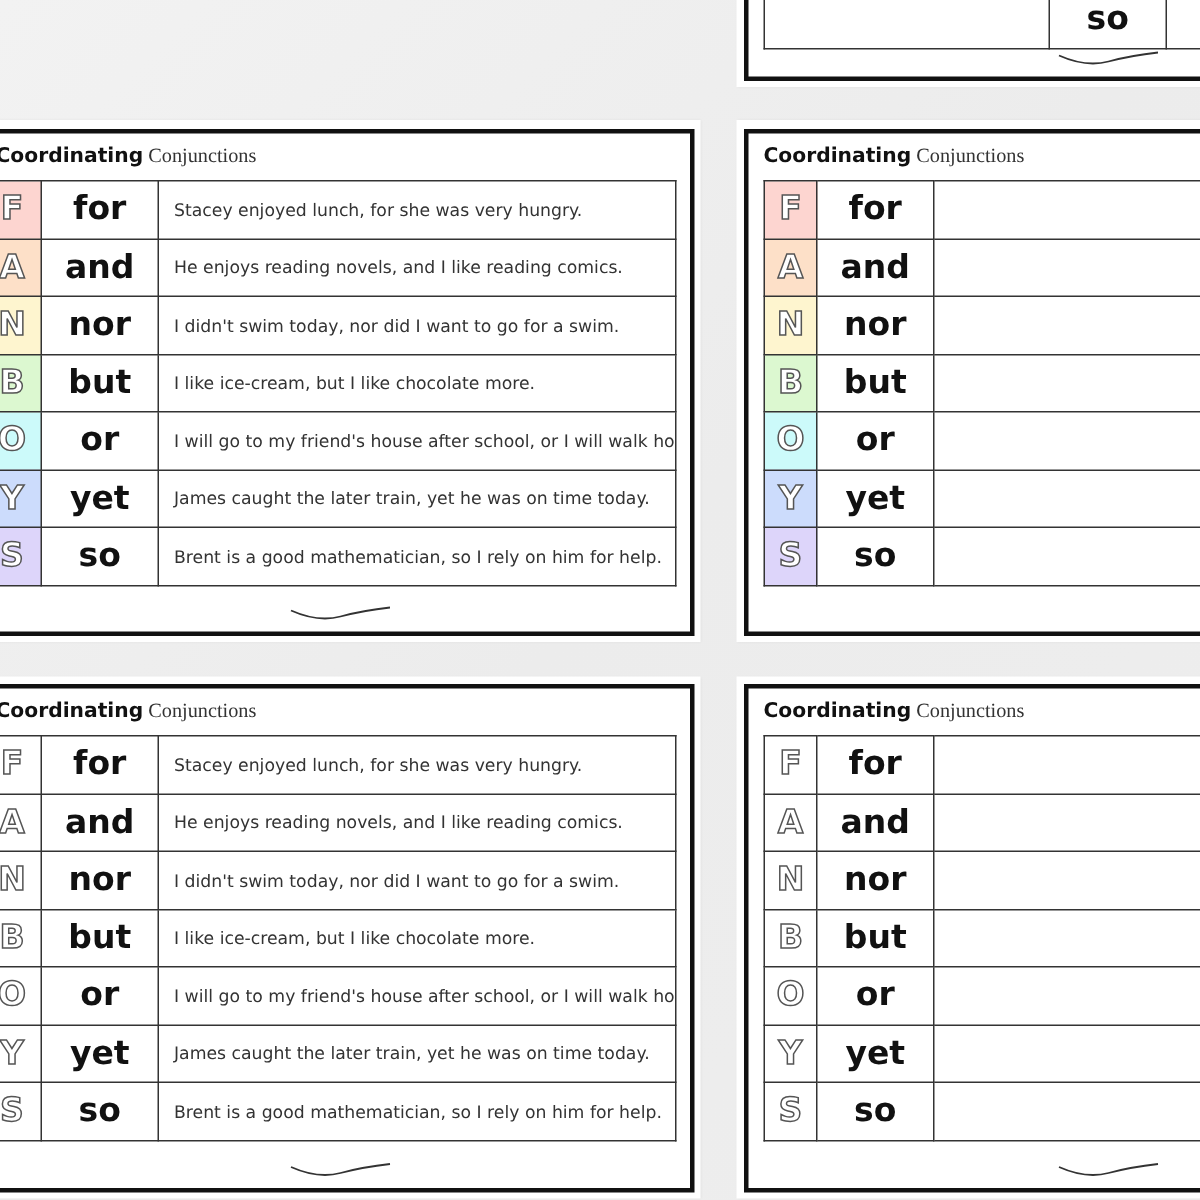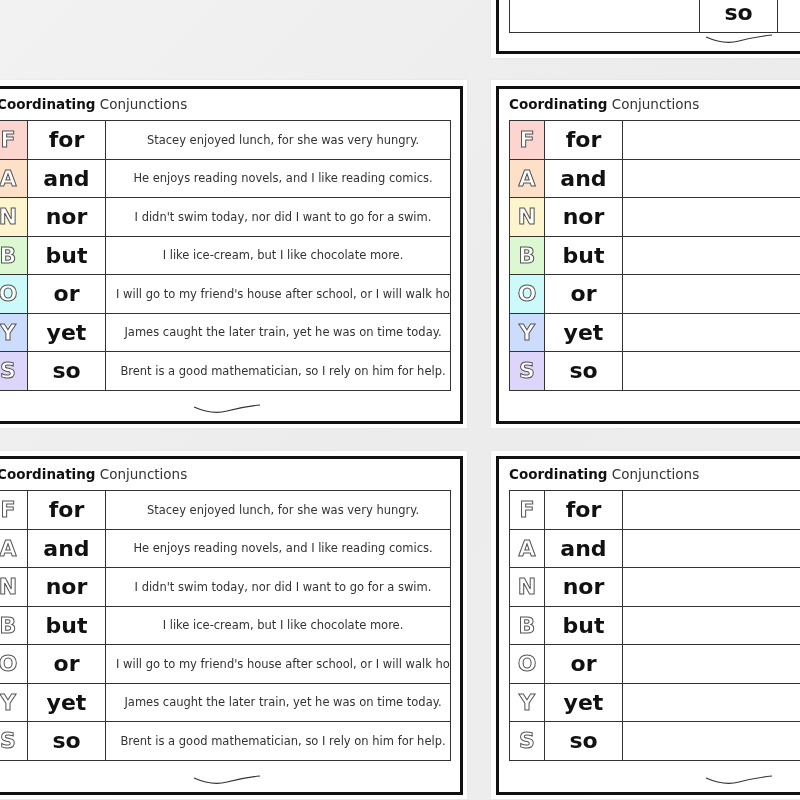--- a/index.html
+++ b/index.html
@@ -28,21 +28,21 @@
       border: 3px solid #111;
       box-sizing: border-box;
     }
     .card-title {
       position: absolute;
       font-size: 13.5px;
       color: #222;
       white-space: nowrap;
     }
     .card-title b { font-weight: bold; color: #111; }
-    .card-title .rest { font-weight: normal; color: #333; }
+    .card-title .rest { font-weight: normal; color: #333; font-family: Liberation Serif, serif; }
     .grid {
       position: absolute;
       border-collapse: collapse;
       table-layout: fixed;
     }
     .grid td {
       border: 1.5px solid #333;
       padding: 0;
       height: 38.5px;
       box-sizing: border-box;
@@ -61,21 +61,20 @@
       font-weight: bold;
       font-size: 22px;
       color: #111;
     }
     .sentence {
       font-size: 11.5px;
       color: #333;
       padding-left: 10px !important;
       white-space: nowrap;
       overflow: hidden;
-      text-align: center;
     }
     .watermark {
       position: absolute;
       width: 70px;
       height: 14px;
     }
     .watermark svg { width: 100%; height: 100%; display: block; }
   </style>
 </head>
 <body>

